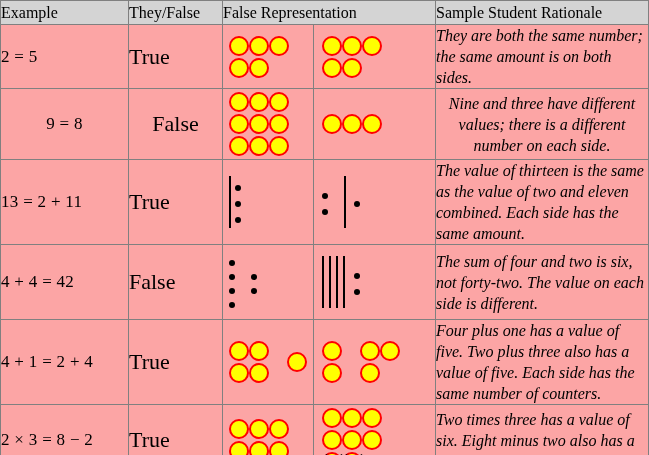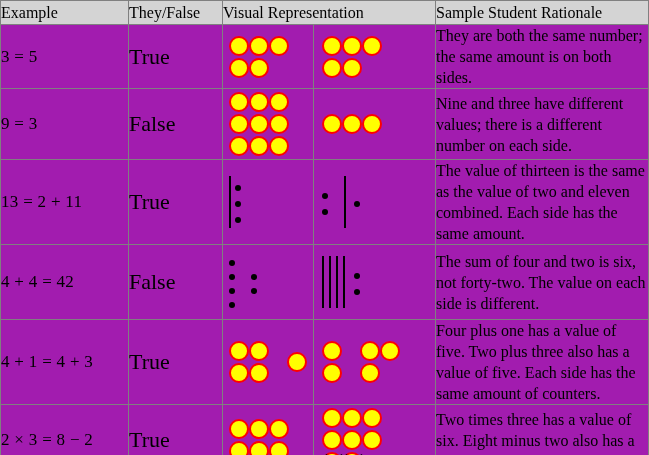--- a/index.html
+++ b/index.html
@@ -12,21 +12,21 @@
     height: 455px;
     overflow: hidden;
     font-family: "Liberation Serif", "DejaVu Serif", serif;
     color: #000000;
   }
 
   .sheet {
     position: relative;
     width: 649px;
     height: 455px;
-    background: #a21caf;
+    background: #fca5a5;
   }
 
   table.mathtable {
     border-collapse: collapse;
     table-layout: fixed;
     width: 648px;
     margin: 0;
     border: 1px solid #808080;
   }
 
@@ -71,20 +71,21 @@
   }
   td.cell-tf {
     font-size: 22px;
     padding-left: 12px;
   }
   td.cell-rationale {
     font-size: 16px;
     line-height: 21px;
     padding: 2px 4px 3px 6px;
     vertical-align: top;
+    font-style: italic;
   }
 
   
   td.cell-visual {
     padding: 0;
   }
   .visual-split {
     display: flex;
     width: 100%;
     height: 100%;
@@ -166,21 +167,21 @@
     background: #000000;
     margin: 5px 0;
   }
   .dot.tight { margin: 4px 0; }
   .dotcol.pad-l { margin-left: 4px; }
   .dotcol.pad-r { margin-right: 16px; }
   .dotcol.top { justify-content: flex-start; padding-top: 4px; }
 
   
   tr.r1 td { height: 56px; }
-  tr.r2 td { height: 70px; }
+  tr.r2 td { height: 70px; text-align: center; }
   tr.r3 td { height: 74px; }
   tr.r4 td { height: 74px; margin-top: 43px; }
   tr.r5 td { height: 74px; }
   tr.r6 td { height: 70px; }
 </style>
 </head>
 <body>
 
 <div class="sheet">
 
@@ -189,29 +190,29 @@
       <col class="col-example">
       <col class="col-tf">
       <col class="col-visual">
       <col class="col-rationale">
     </colgroup>
 
     <thead>
       <tr>
         <th class="th-example">Example</th>
         <th class="th-tf">They/False</th>
-        <th class="th-visual">Visual Representation</th>
+        <th class="th-visual">False Representation</th>
         <th class="th-rationale">Sample Student Rationale</th>
       </tr>
     </thead>
 
     <tbody>
 
       <tr class="r1">
-        <td class="cell-example">3 = 5</td>
+        <td class="cell-example">2 = 5</td>
         <td class="cell-tf">True</td>
         <td class="cell-visual">
           <div class="visual-split">
             <div class="pane pane-left">
               <div class="counters grp w3">
                 <div class="counter"></div>
                 <div class="counter"></div>
                 <div class="counter"></div>
                 <div class="counter"></div>
                 <div class="counter"></div>
@@ -225,21 +226,21 @@
                 <div class="counter"></div>
                 <div class="counter"></div>
               </div>
             </div>
           </div>
         </td>
         <td class="cell-rationale">They are both the same number; the same amount is on both sides.</td>
       </tr>
 
       <tr class="r2">
-        <td class="cell-example">9 = 3</td>
+        <td class="cell-example">9 = 8</td>
         <td class="cell-tf">False</td>
         <td class="cell-visual">
           <div class="visual-split">
             <div class="pane pane-left">
               <div class="counters grp w3">
                 <div class="counter"></div>
                 <div class="counter"></div>
                 <div class="counter"></div>
                 <div class="counter"></div>
                 <div class="counter"></div>
@@ -323,21 +324,21 @@
                   <div class="dot"></div>
                 </div>
               </div>
             </div>
           </div>
         </td>
         <td class="cell-rationale">The sum of four and two is six, not forty-two. The value on each side is different.</td>
       </tr>
 
       <tr class="r5">
-        <td class="cell-example">4 + 1 = 4 + 3</td>
+        <td class="cell-example">4 + 1 = 2 + 4</td>
         <td class="cell-tf">True</td>
         <td class="cell-visual">
           <div class="visual-split">
             <div class="pane pane-left">
               <div class="grp w2">
                 <div class="counter"></div>
                 <div class="counter"></div>
                 <div class="counter"></div>
                 <div class="counter"></div>
               </div>
@@ -353,21 +354,21 @@
               </div>
               <div class="gap-md"></div>
               <div class="grp w2">
                 <div class="counter"></div>
                 <div class="counter"></div>
                 <div class="counter"></div>
               </div>
             </div>
           </div>
         </td>
-        <td class="cell-rationale">Four plus one has a value of five. Two plus three also has a value of five. Each side has the same amount of counters.</td>
+        <td class="cell-rationale">Four plus one has a value of five. Two plus three also has a value of five. Each side has the same number of counters.</td>
       </tr>
 
       <tr class="r6">
         <td class="cell-example">2 × 3 = 8 − 2</td>
         <td class="cell-tf">True</td>
         <td class="cell-visual">
           <div class="visual-split">
             <div class="pane pane-left">
               <div class="grp w3">
                 <div class="counter"></div>

